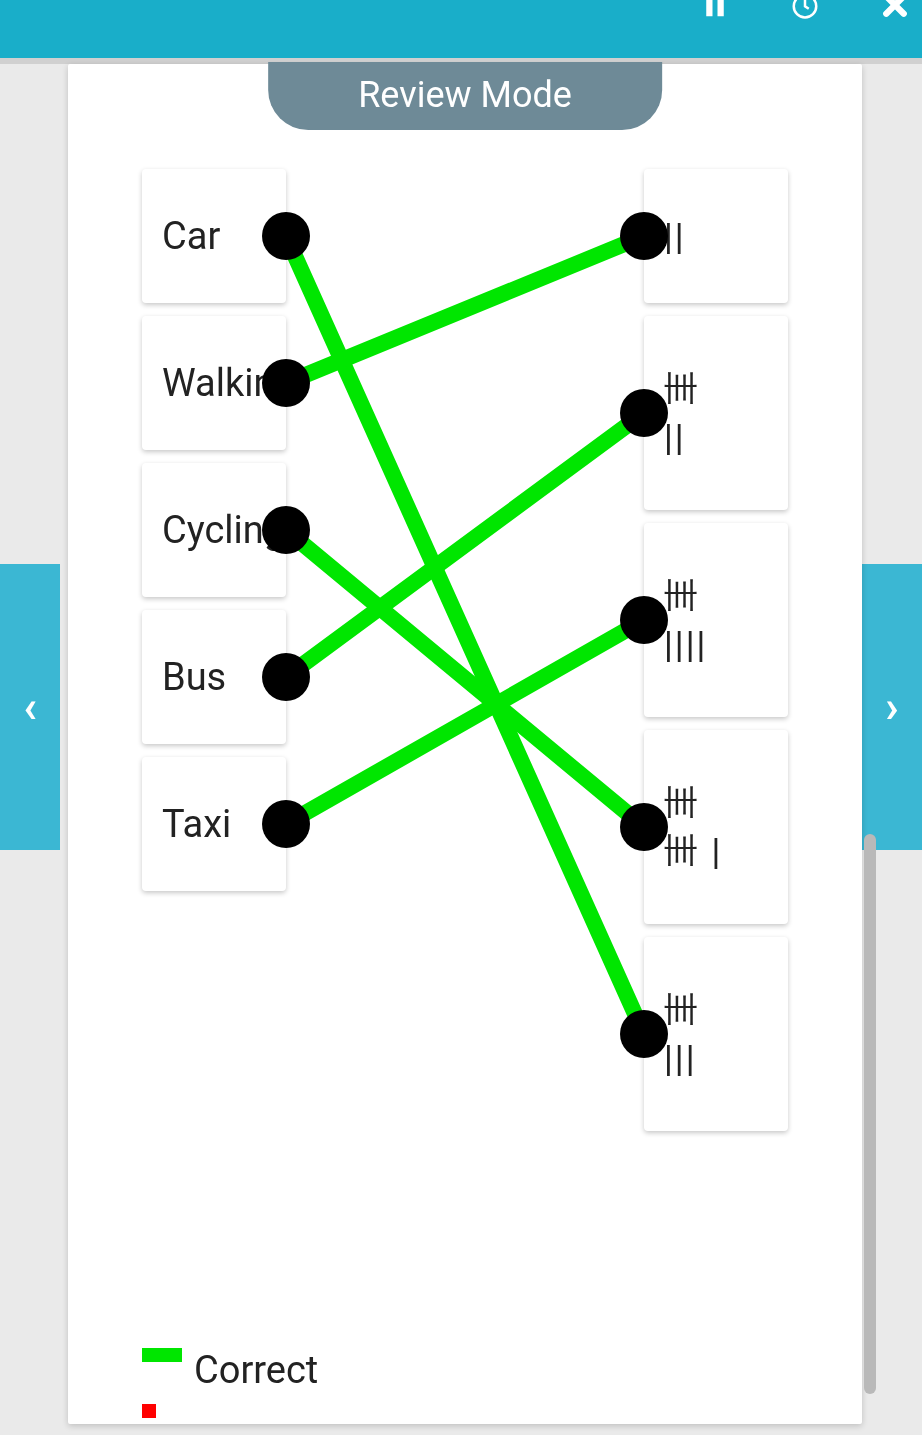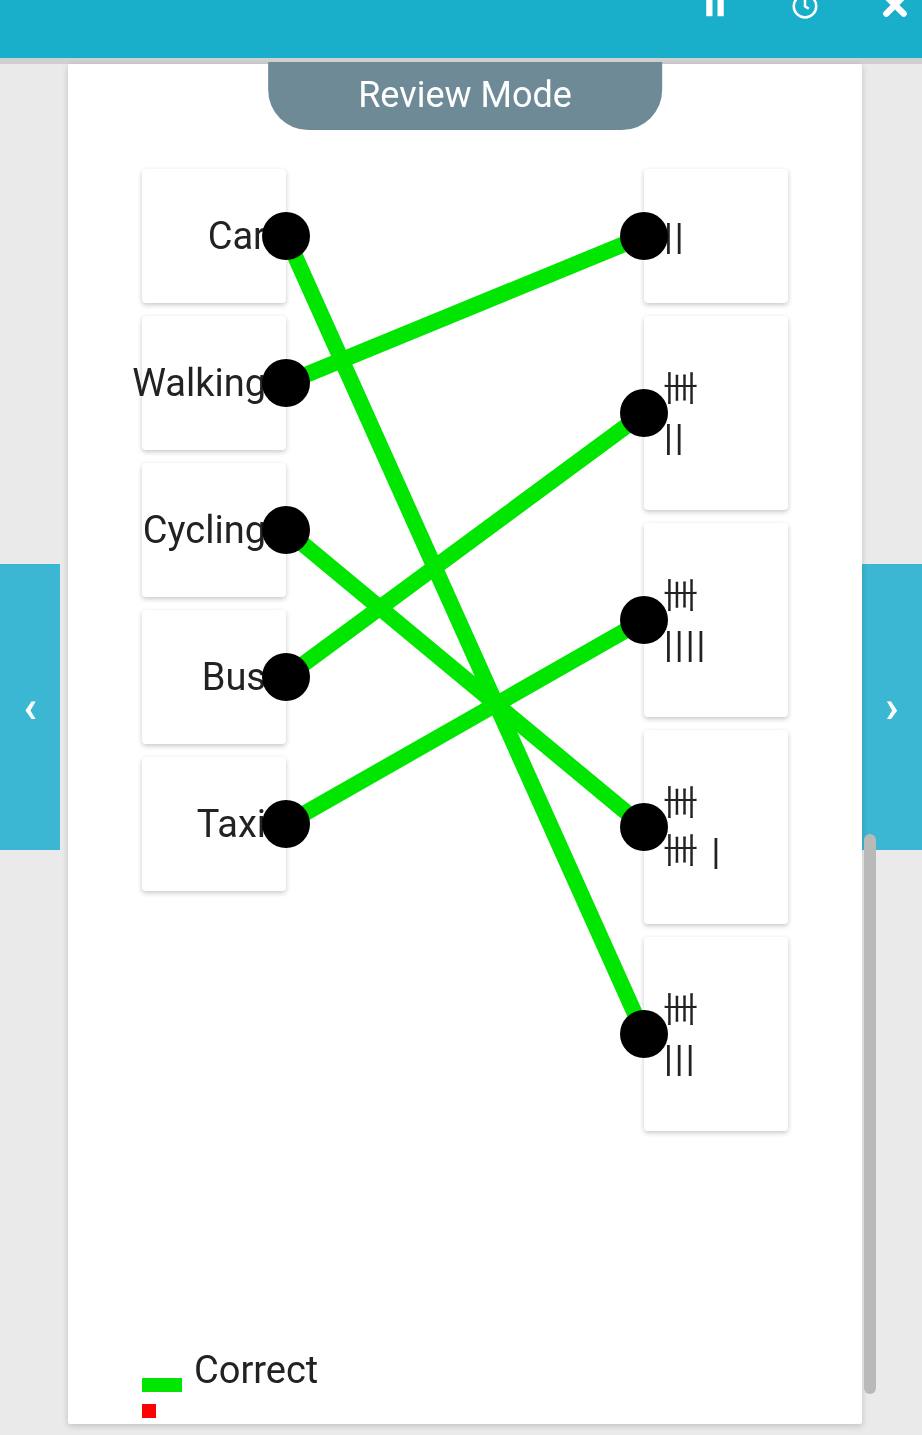--- a/index.html
+++ b/index.html
@@ -10,28 +10,28 @@
   .gray-strip { height: 6px; background: #d0d0d0; }
   .stage-wrap { position: relative; width: 100%; height: calc(1435px - 64px); display: flex; align-items: flex-start; justify-content: center; }
   .nav-arrow { position: absolute; top: 500px; width: 60px; height: 286px; background: #3bb7d3; color: #fff; display: flex; align-items: center; justify-content: center; font-size: 44px; font-weight: 700; cursor: pointer; }
   .nav-left { left: 0; }
   .nav-right { right: 0; }
   .card { position: relative; margin-top: 0; width: 794px; background: #fff; box-shadow: 0 2px 6px rgba(0,0,0,.18); border-radius: 2px; height: 1360px; margin-left: 8px; }
   .scroll-indicator { position: absolute; right: -14px; top: 770px; width: 12px; height: 560px; background: #b9b9b9; border-radius: 6px; }
   .review-tab { position: absolute; left: 50%; transform: translateX(-50%); top: -2px; background: #6e8a97; color: #fff; font-size: 36px; padding: 12px 90px 14px; border-radius: 0 0 40px 40px; }
   .play-area { position: relative; width: 100%; height: 1100px; }
   .item { position: absolute; background: #fff; border-radius: 4px; box-shadow: 0 2px 5px rgba(0,0,0,.22); padding: 0 20px; display: flex; align-items: center; font-size: 38px; color: #222; }
-  .item.left { left: 74px; width: 144px; height: 134px; justify-content: flex-end; }
+  .item.left { left: 74px; width: 144px; height: 134px; justify-content: flex-start; }
   .item.right { right: 74px; width: 144px; font-size: 34px; line-height: 1.4; justify-content: flex-start; }
   .item.right .tally { font-family: "Segoe UI", sans-serif; letter-spacing: 2px; white-space: pre; }
   svg.lines { position: absolute; inset: 0; width: 100%; height: 100%; pointer-events: none; }
   .dot { fill: #000; }
   .conn { stroke: #00e600; stroke-width: 16; stroke-linecap: round; }
   .legend { position: absolute; left: 74px; bottom: 0; font-size: 38px; color: #222; }
-  .legend-row { display: flex; align-items: flex-end; gap: 12px; padding: 6px 0; }
+  .legend-row { display: flex; align-items: flex-start; gap: 12px; padding: 6px 0; }
   .swatch-long { width: 40px; height: 14px; }
   .swatch-short { width: 14px; height: 14px; }
 </style>
 </head>
 <body>
 
 <div class="topbar">
   <div class="topbar-icons">
     <span>
       <svg viewBox="0 0 24 24" fill="#fff">

